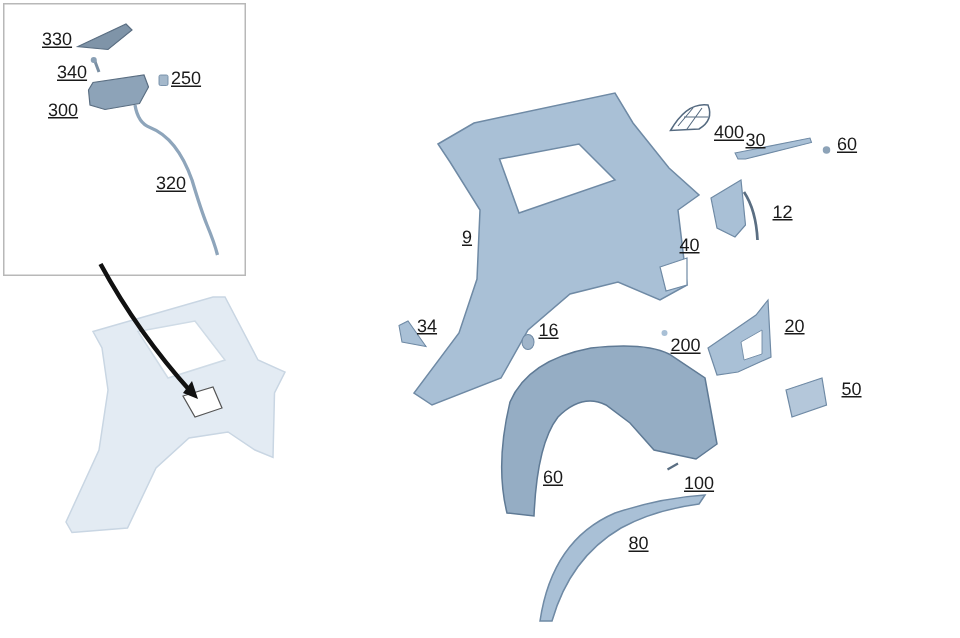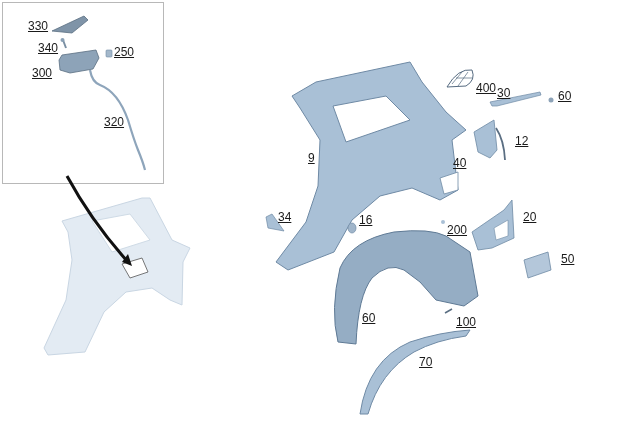--- a/index.html
+++ b/index.html
@@ -107,13 +107,13 @@
 <span class="lbl" style="left:515px;top:135px">12</span>
 <span class="lbl" style="left:453px;top:157px">40</span>
 <span class="lbl" style="left:308px;top:152px">9</span>
 <span class="lbl" style="left:278px;top:211px">34</span>
 <span class="lbl" style="left:359px;top:214px">16</span>
 <span class="lbl" style="left:447px;top:224px">200</span>
 <span class="lbl" style="left:523px;top:211px">20</span>
 <span class="lbl" style="left:561px;top:253px">50</span>
 <span class="lbl" style="left:362px;top:312px">60</span>
 <span class="lbl" style="left:456px;top:316px">100</span>
-<span class="lbl" style="left:419px;top:356px">70</span>
+<span class="lbl" style="left:419px;top:356px">80</span>
 
 </body></html>

